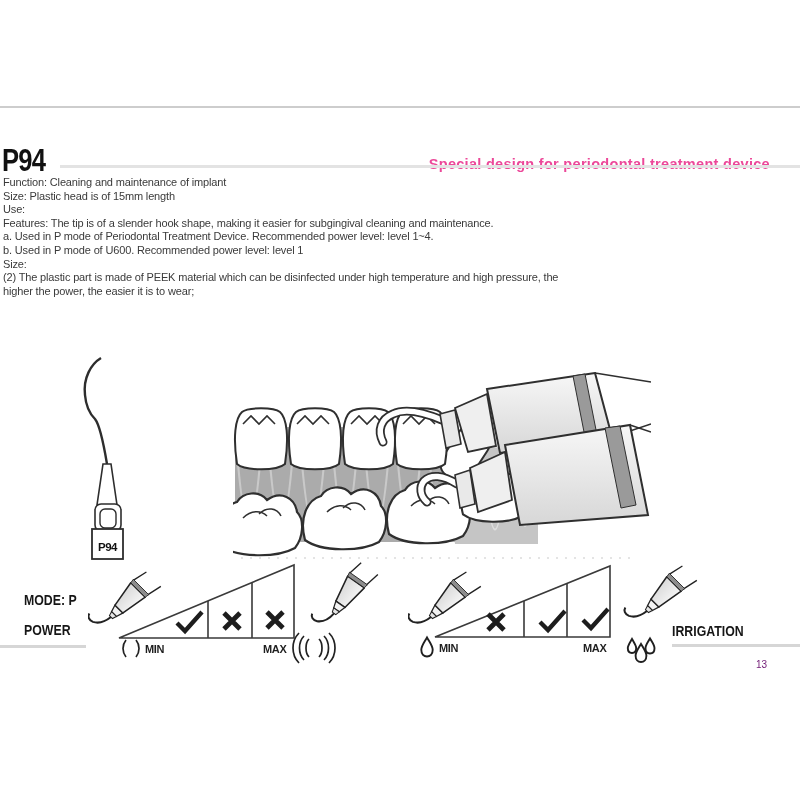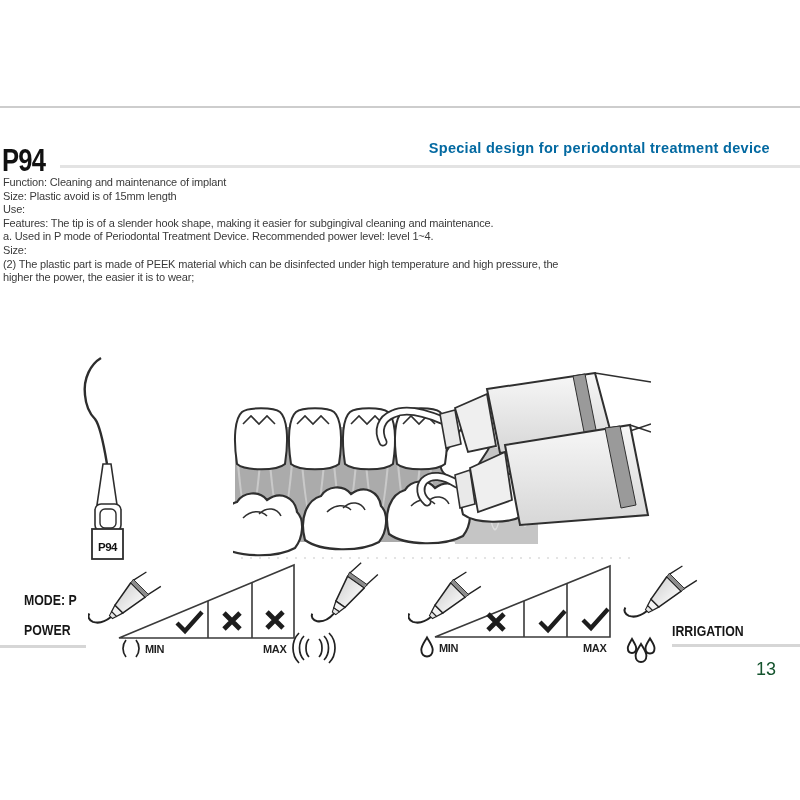--- a/index.html
+++ b/index.html
@@ -1,55 +1,56 @@
 <!DOCTYPE html>
 <html><head>
 <meta charset="utf-8">
 <style>
   html,body{margin:0;padding:0;background:#fff;}
   .page{position:relative;width:800px;height:800px;background:#ffffff;overflow:hidden;
         font-family:"Liberation Sans",sans-serif;color:#3a3a3a;}
   .rule{position:absolute;background:#d6d6d6;}
   .top-rule{left:0;top:106px;width:800px;height:2px;background:#cdcdcd;}
-  .header-title{position:absolute;top:140px;right:30px;font-size:14.5px;font-weight:bold;
-        color:#0369a1;letter-spacing:.3px;white-space:nowrap;}
+  .header-title{position:absolute;top:156px;right:30px;font-size:14.5px;font-weight:bold;
+        color:#ec4899;letter-spacing:.3px;white-space:nowrap;}
   .product-code{position:absolute;left:2px;top:144px;font-size:32px;font-weight:bold;color:#111;
         letter-spacing:-1px;transform:scaleX(.8);transform-origin:0 50%;line-height:1;}
   .code-rule{left:60px;top:165px;width:740px;height:3px;background:#e3e3e3;}
   .description{position:absolute;left:3px;top:176px;font-size:11px;line-height:13.6px;
         letter-spacing:-.15px;color:#3a3a3a;}
   .description div{white-space:nowrap;}
   .blk-label{position:absolute;font-size:14px;font-weight:bold;color:#161616;letter-spacing:0;
         transform:scaleX(.88);transform-origin:0 50%;white-space:nowrap;}
   .mode-label{left:24px;top:592px;}
   .power-label{left:24px;top:622px;}
   .power-underline{left:0;top:645px;width:86px;height:3px;}
   .irrigation-label{left:672px;top:623px;}
   .irrigation-underline{left:672px;top:644px;width:128px;height:3px;}
-  .page-number{position:absolute;left:756px;top:659px;font-size:18px;color:#14532d;}
+  .page-number{position:absolute;left:756px;top:659px;font-size:10px;color:#701a75;}
   svg{position:absolute;}
   svg text{font-family:"Liberation Sans",sans-serif;}
   .minmax{font-size:11px;font-weight:bold;fill:#1f1f1f;letter-spacing:-.3px;}
 </style>
 </head>
 <body>
 
 <div class="page">
 
   <div class="rule top-rule"></div>
   <div class="header-title">Special design for periodontal treatment device</div>
   <div class="product-code">P94</div>
   <div class="rule code-rule"></div>
 
   <div class="description">
     <div>Function: Cleaning and maintenance of implant</div>
-    <div>Size: Plastic avoid is of 15mm length</div>
+    <div>Size: Plastic head is of 15mm length</div>
     <div>Use:</div>
     <div>Features: The tip is of a slender hook shape, making it easier for subgingival cleaning and maintenance.</div>
     <div>a. Used in P mode of Periodontal Treatment Device. Recommended power level: level 1~4.</div>
+    <div>b. Used in P mode of U600. Recommended power level: level 1</div>
     <div>Size:</div>
     <div>(2) The plastic part is made of PEEK material which can be disinfected under high temperature and high pressure, the</div>
     <div>higher the power, the easier it is to wear;</div>
   </div>
 
   <svg style="left:78px;top:352px" width="64" height="208" viewBox="0 0 64 208">
     <path d="M23,6 C13,12 5,26 7,43 C8,55 13,63 17,67 C21,72 25,88 29,112" fill="none" stroke="#2d2d2d" stroke-width="2.4"></path>
     <polygon points="25,112 33,112 39,153 19,153" fill="#fff" stroke="#2d2d2d" stroke-width="1.6"></polygon>
     <rect x="17" y="152" width="26" height="27" rx="6" fill="#fff" stroke="#2d2d2d" stroke-width="1.6"></rect>
     <rect x="22" y="157" width="16" height="19" rx="5" fill="#fff" stroke="#2d2d2d" stroke-width="1.4"></rect>

